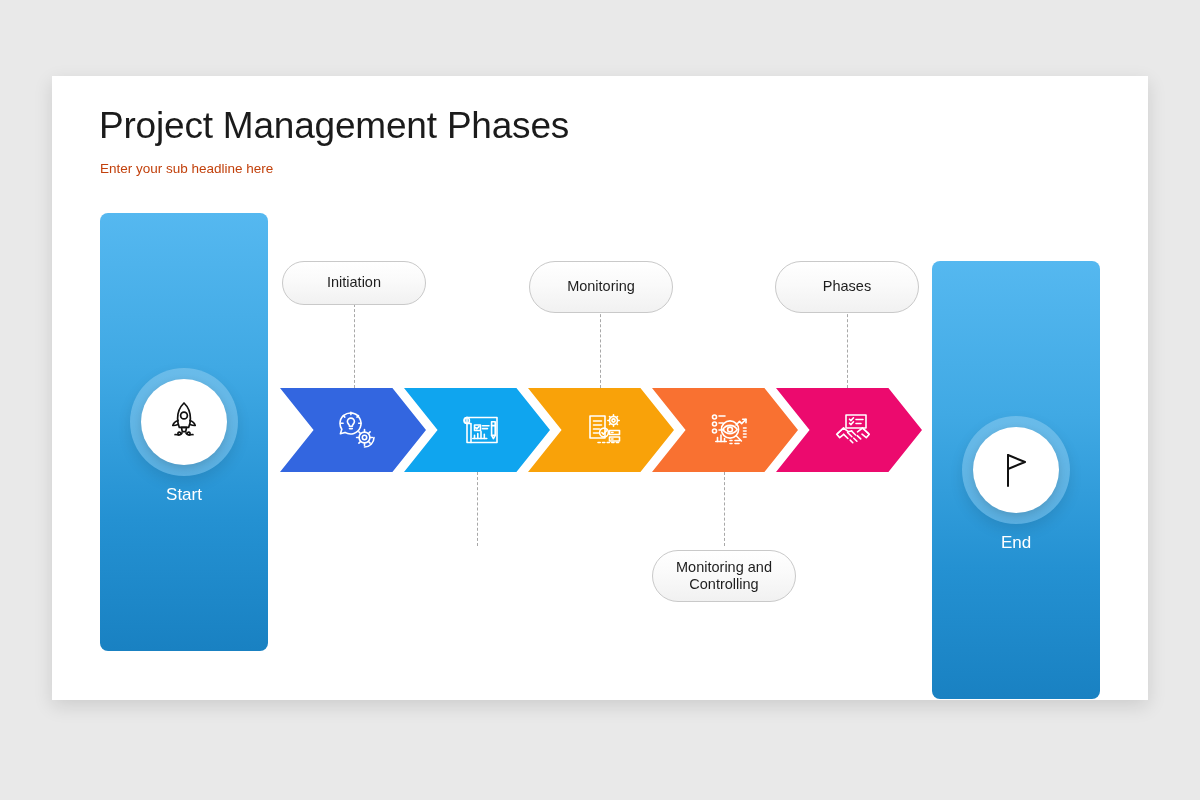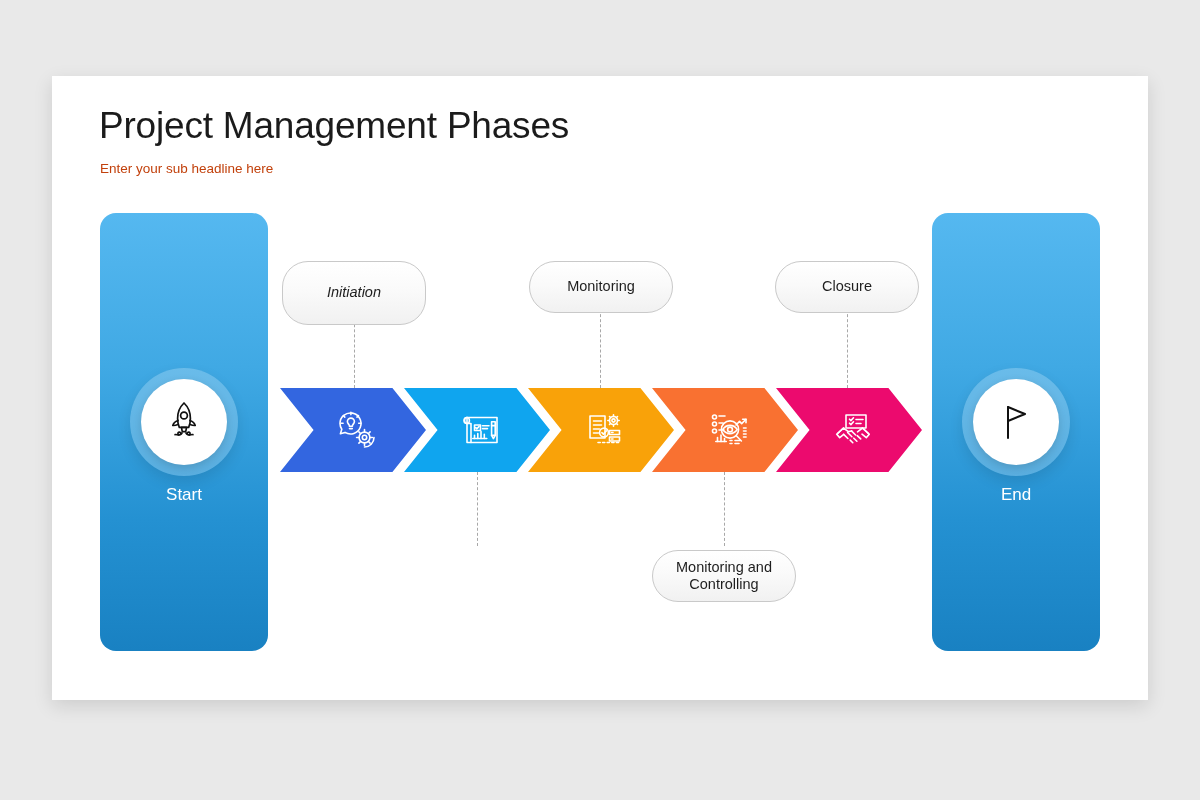--- a/index.html
+++ b/index.html
@@ -48,25 +48,25 @@
     color: #c2410c;
     white-space: nowrap;
   }
 
   
   .side-panel {
     position: absolute;
     top: 137px;
     width: 168px;
     height: 438px;
-    border-radius: 16px;
+    border-radius: 8px;
     background: linear-gradient(to bottom, #55b8f0 0%, #40a9e4 35%, #2491d2 70%, #1981c2 100%);
   }
   .side-panel.start { left: 48px; }
-  .side-panel.end   { left: 880px; }
+  .side-panel.end   { left: 880px; margin-top: 48px; }
 
   .side-halo {
     position: absolute;
     left: 50%;
     top: 155px;
     width: 108px;
     height: 108px;
     margin-left: -54px;
     border-radius: 50%;
     background: rgba(255,255,255,0.22);
@@ -285,30 +285,30 @@
     </div>
 
   </div>
 
   <div class="connector" style="left:302px; top:228px; height:84px;"></div>
   <div class="connector" style="left:425px; top:396px; height:74px;"></div>
   <div class="connector" style="left:548px; top:228px; height:84px;"></div>
   <div class="connector" style="left:672px; top:396px; height:74px;"></div>
   <div class="connector" style="left:795px; top:228px; height:84px;"></div>
 
-  <div class="pill" style="left:230px; top:185px; width:144px; height:64px;font-style:italic;">
+  <div class="pill" style="left:230px; top:185px; width:144px; height:44px;">
     <span>Initiation</span>
   </div>
 
   <div class="pill" style="left:477px; top:185px; width:144px; height:52px;">
     <span>Monitoring</span>
   </div>
 
   <div class="pill" style="left:723px; top:185px; width:144px; height:52px;">
-    <span>Closure</span>
+    <span>Phases</span>
   </div>
 
 
   <div class="pill" style="left:600px; top:474px; width:144px; height:52px;">
     <span>Monitoring and Controlling</span>
   </div>
 
 </div>
 
 </body></html>

